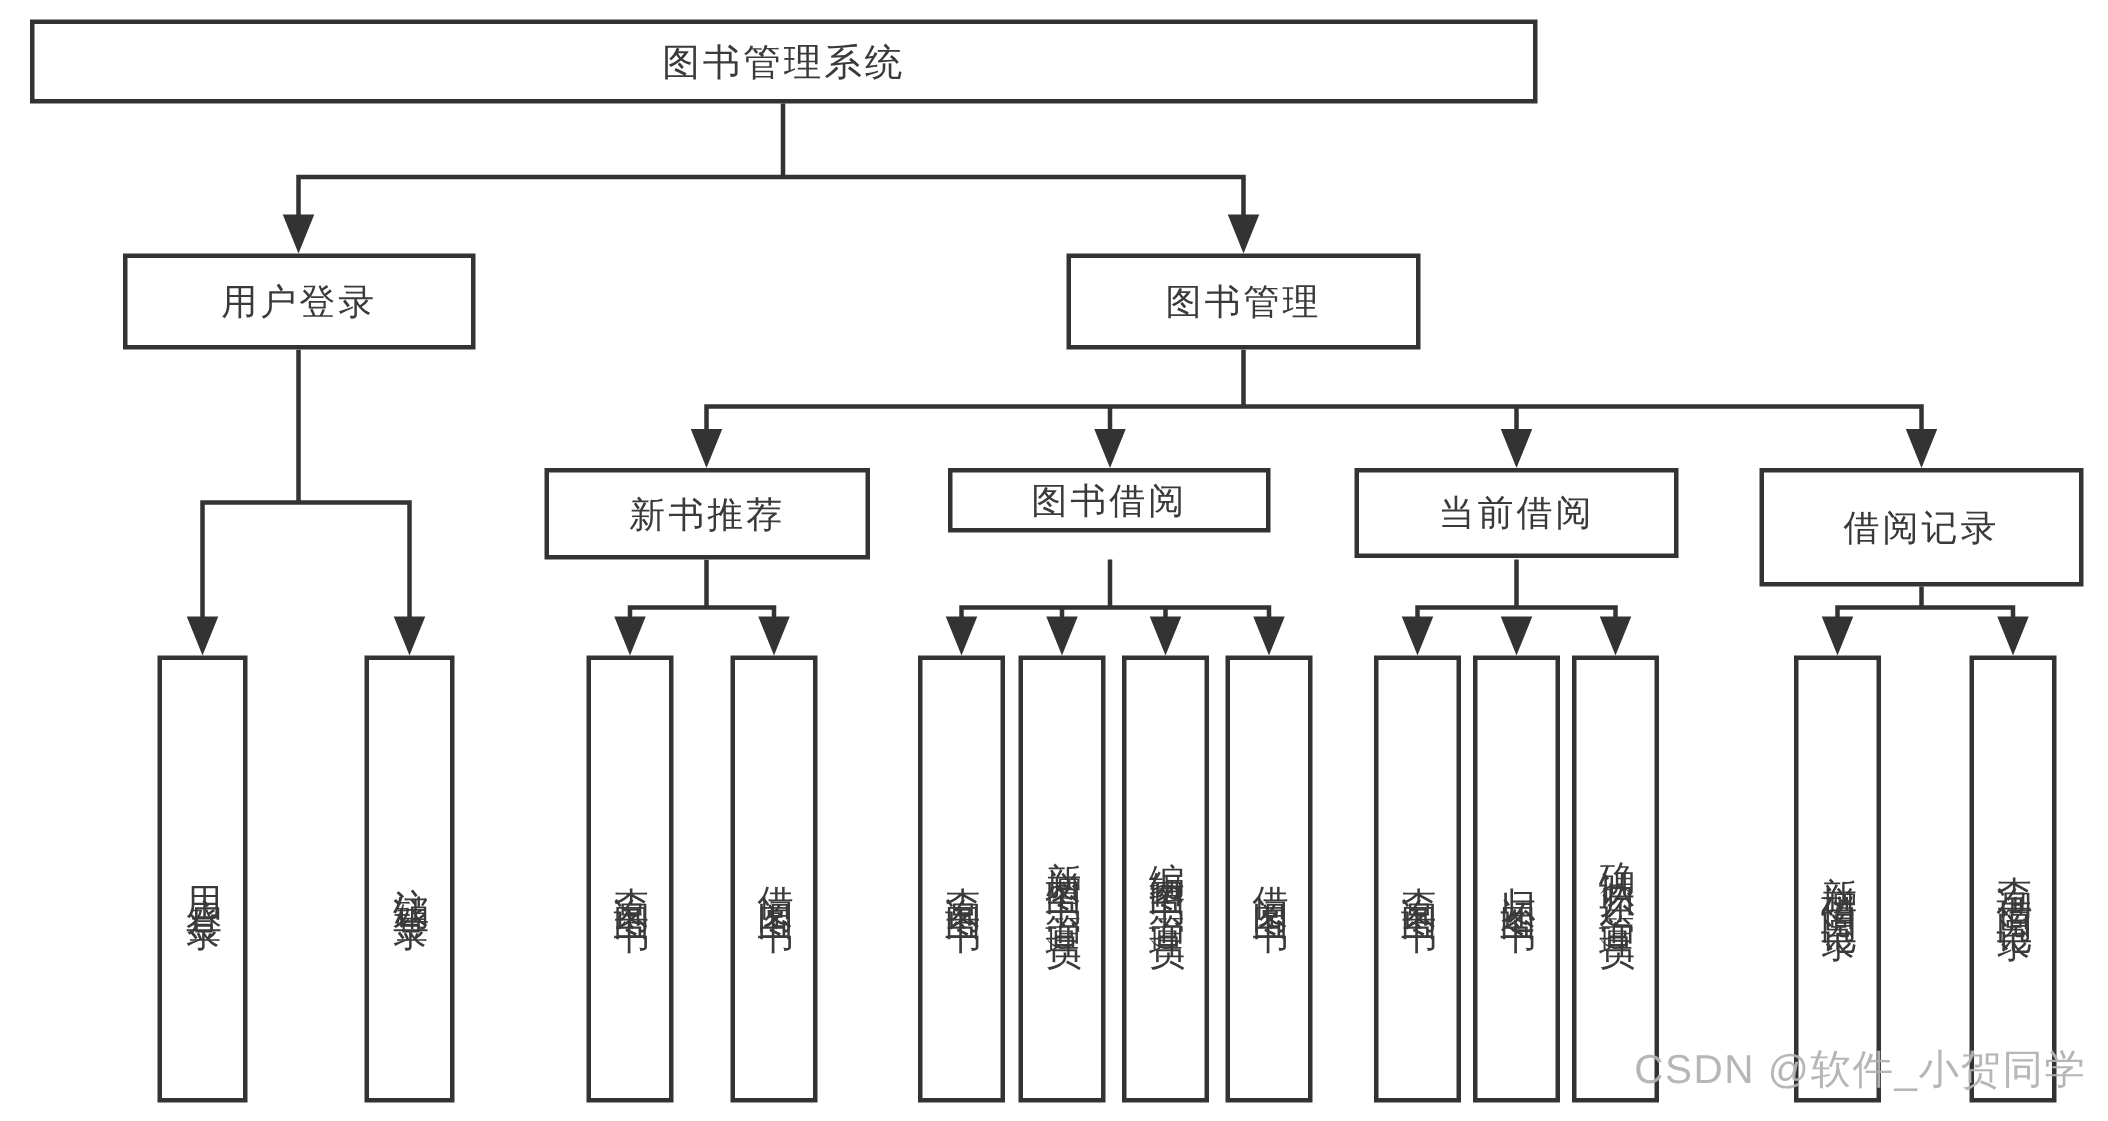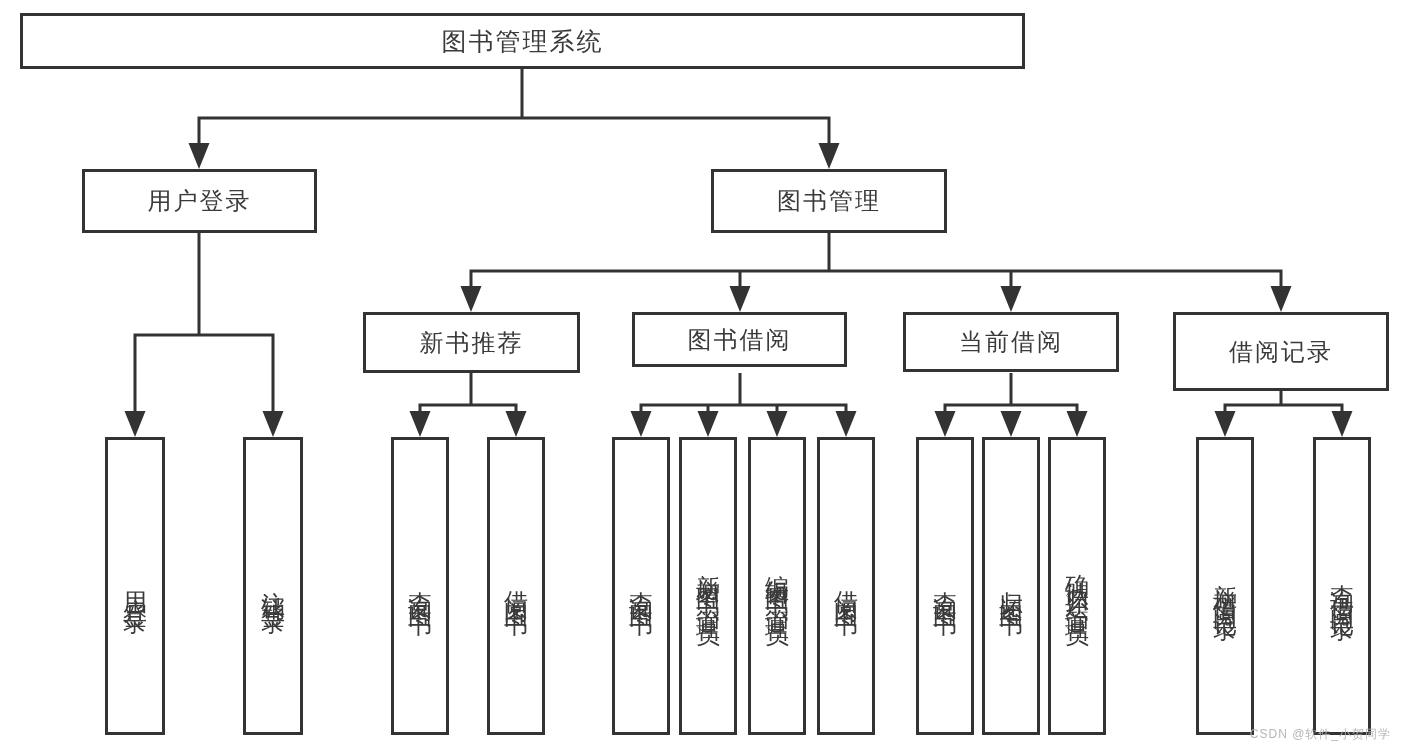--- a/index.html
+++ b/index.html
@@ -16,22 +16,22 @@
     display:flex;align-items:center;justify-content:center;
     color:#3a3a3a;font-size:24px;letter-spacing:2px;text-align:left;
     white-space:nowrap;
   }
   .node.big{font-size:25px;}
   .node.v span{
     writing-mode:vertical-rl;text-orientation:mixed;
     letter-spacing:7px;white-space:nowrap;
   }
   .watermark{
-    position:absolute;right:14px;bottom:4px;z-index:5;
-    font-size:12px;letter-spacing:1px;color:rgba(178,178,178,0.95);
+    position:absolute;right:14px;bottom:16px;z-index:5;
+    font-size:27px;letter-spacing:1px;color:rgba(178,178,178,0.95);
   }
 </style>
 </head>
 <body>
 
 <div class="canvas">
 
   <svg class="connectors" width="1405" height="747" viewBox="0 0 1405 747">
 
     <path class="ln" d="M522 68 V118 M199 158 V118 H829 V158"></path>
@@ -68,21 +68,21 @@
   <div class="node" style="left:82px;top:169px;width:235px;height:64px">
     <span>用户登录</span>
   </div>
   <div class="node" style="left:711px;top:169px;width:236px;height:64px">
     <span>图书管理</span>
   </div>
 
   <div class="node" style="left:363px;top:312px;width:217px;height:61px">
     <span>新书推荐</span>
   </div>
-  <div class="node" style="left:632px;top:312px;width:215px;height:55px">
+  <div class="node" style="left:632px;top:312px;width:215px;height:43px">
     <span>图书借阅</span>
   </div>
   <div class="node" style="left:903px;top:312px;width:216px;height:60px">
     <span>当前借阅</span>
   </div>
   <div class="node" style="left:1173px;top:312px;width:216px;height:79px">
     <span>借阅记录</span>
   </div>
 
   <div class="node v" style="left:105px;top:437px;width:60px;height:298px">

